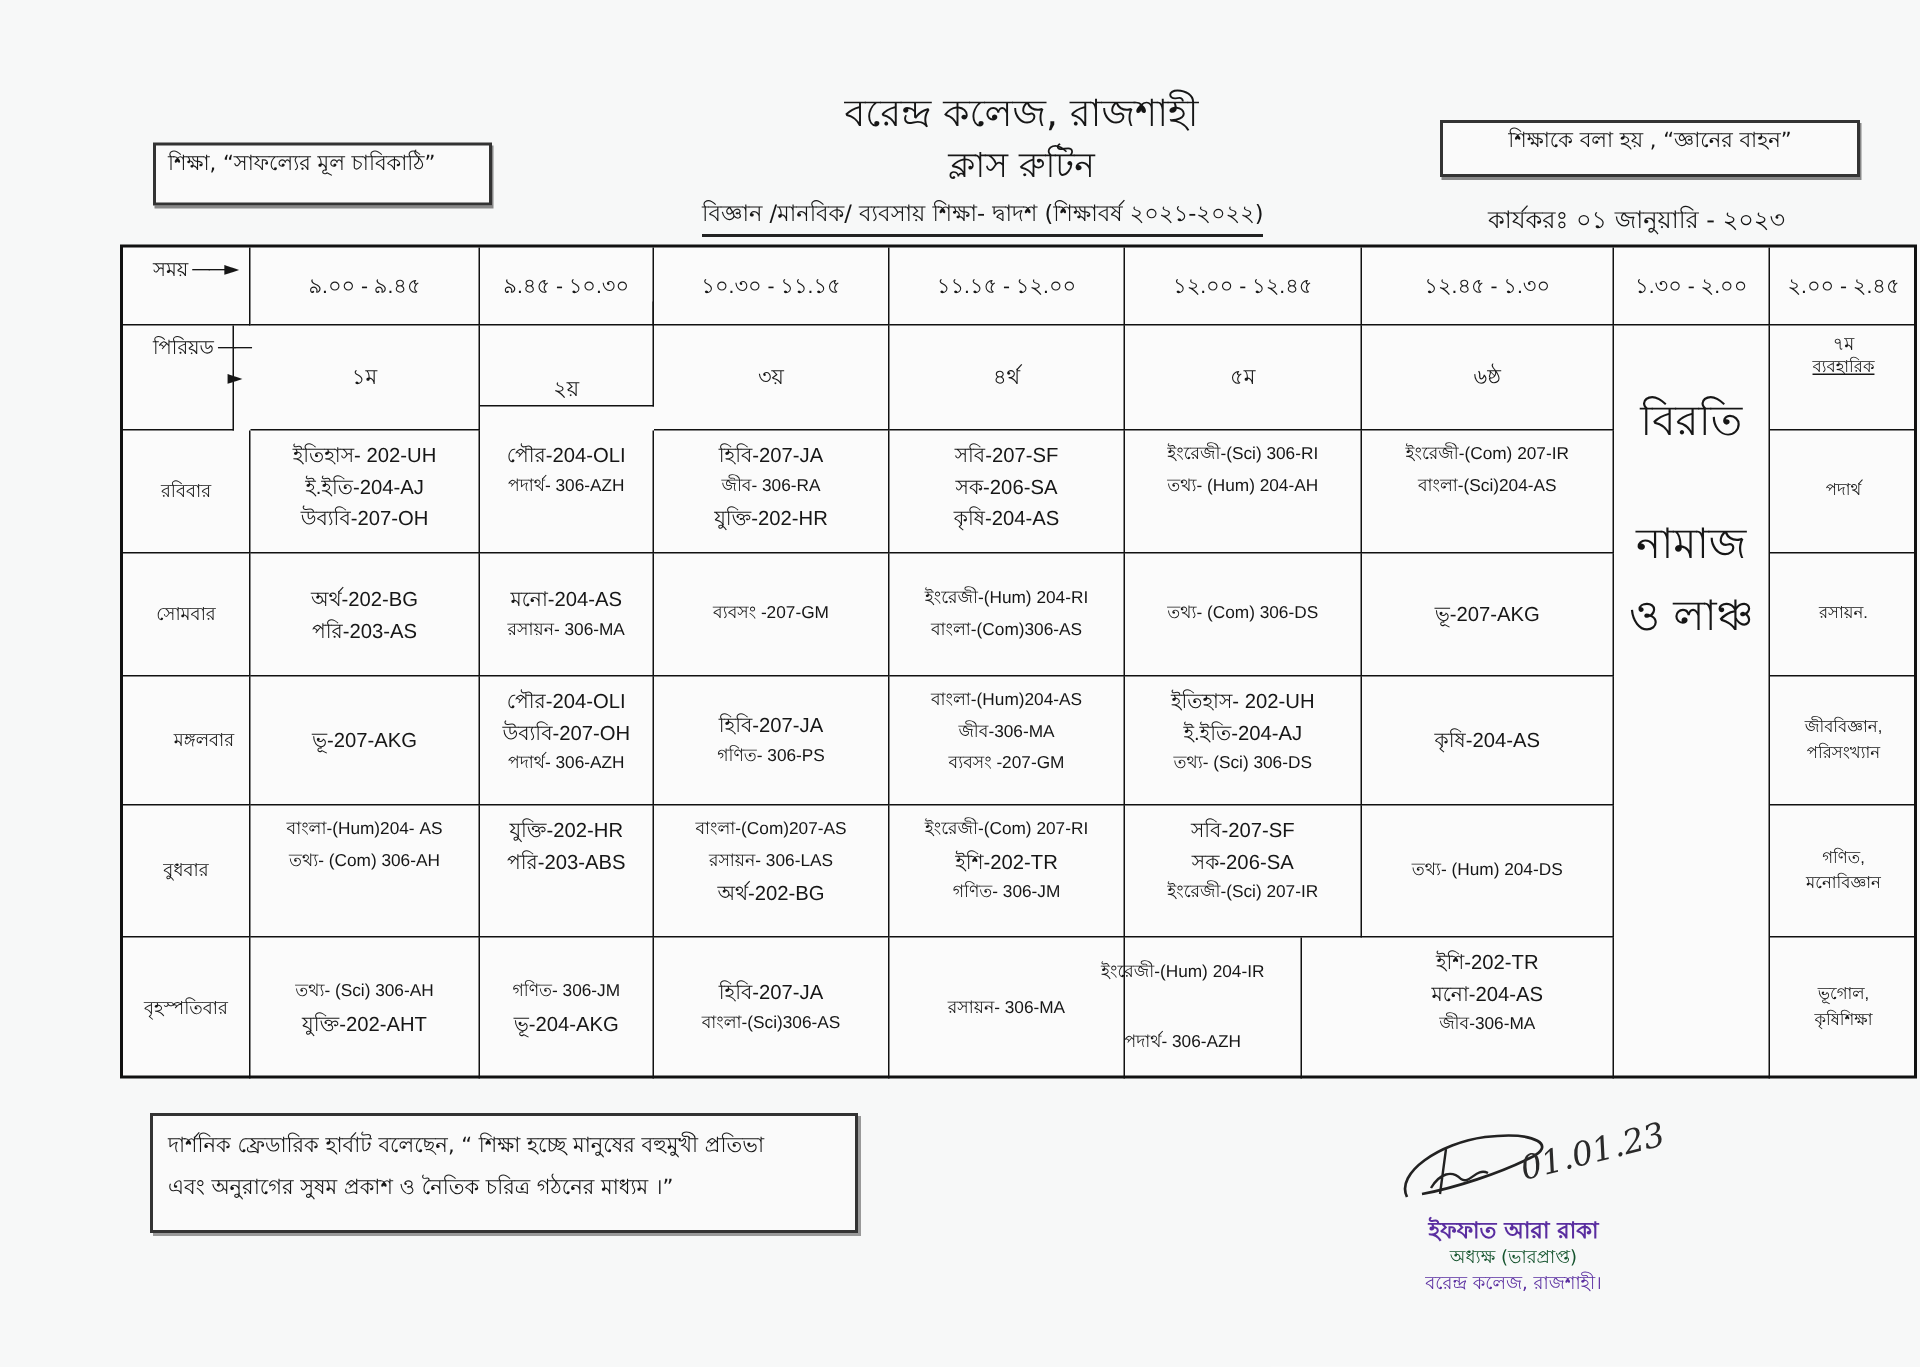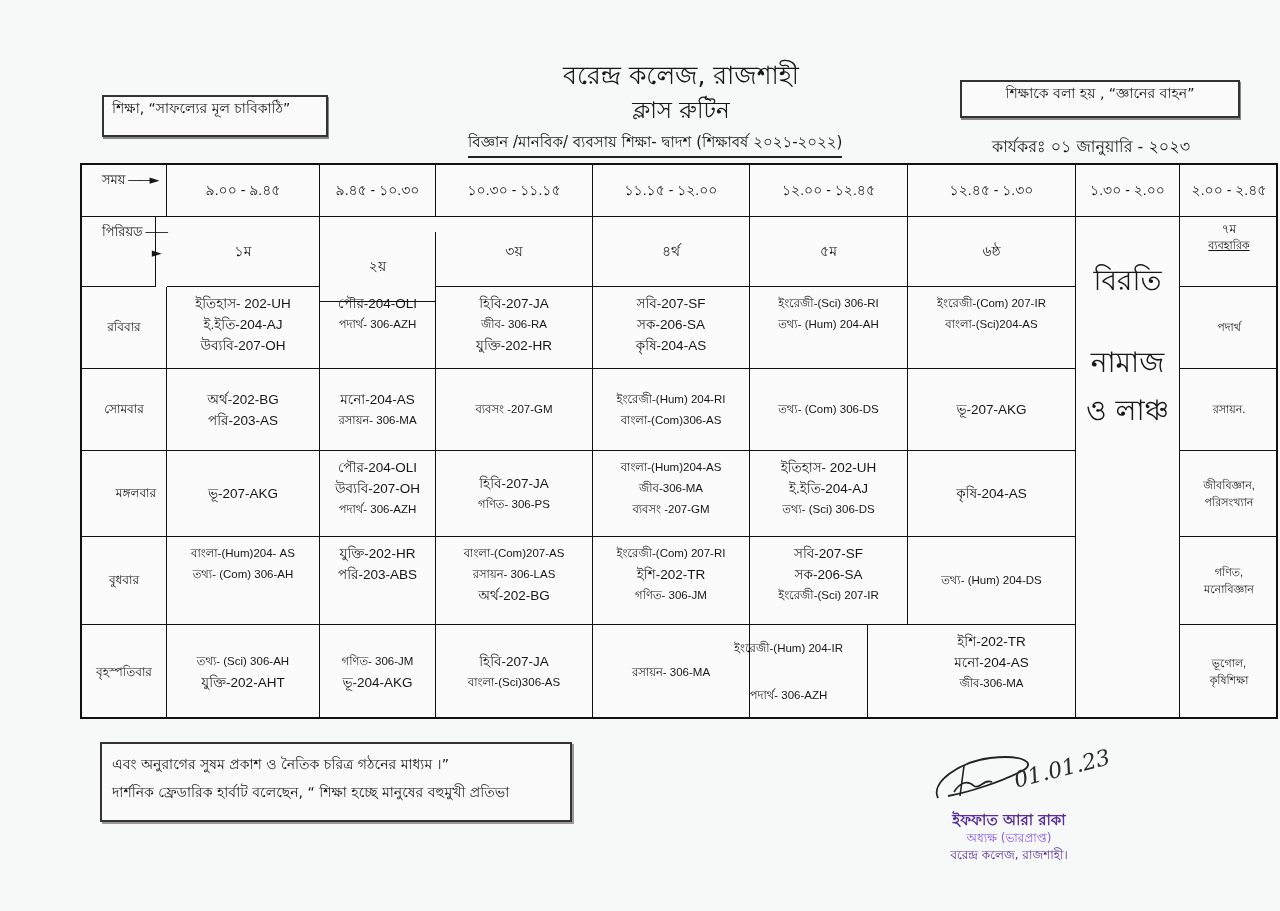--- a/index.html
+++ b/index.html
@@ -62,21 +62,21 @@
     left: 100px; top: 742px; width: 472px; height: 80px;
     border: 2px solid #333; box-shadow: 2px 2px 0 #999; box-sizing: border-box;
     font-size: 14px; line-height: 28px; padding: 6px 10px; background: #fafafa;
   }
   .sig { left: 930px; top: 752px; width: 110px; height: 56px; }
   .sig-date {
     left: 1013px; top: 756px; font-size: 22px; color: #2a2a2a;
     font-family: "DejaVu Serif", serif; font-style: italic; transform: rotate(-14deg);
   }
   .sig-name { left: 924px; top: 808px; width: 170px; text-align: center; color: #5a2ea0; font-size: 15px; font-weight: bold; }
-  .sig-desig { left: 924px; top: 829px; width: 170px; text-align: center; color: #8b5cf6; font-size: 12px; }
+  .sig-desig { left: 924px; top: 829px; width: 170px; text-align: center; color: #14532d; font-size: 12px; }
   .sig-org { left: 924px; top: 846px; width: 170px; text-align: center; color: #5a2ea0; font-size: 12px; }
 </style>
 </head>
 <body>
 
 <div class="abs title">বরেন্দ্র কলেজ, রাজশাহী</div>
 <div class="abs subtitle">ক্লাস রুটিন</div>
 <div class="abs stream">বিজ্ঞান /মানবিক/ ব্যবসায় শিক্ষা- দ্বাদশ (শিক্ষাবর্ষ ২০২১-২০২২)</div>
 <div class="abs effective">কার্যকরঃ ০১ জানুয়ারি - ২০২৩</div>
 <div class="abs quote-box qb-left">
@@ -119,21 +119,21 @@
     </div>
     <div class="cell arrow-label" style="left: 0px; width: 74px; top: 52px; height: 70px;">
       <div style="display: flex;">
         <span>পিরিয়ড</span>
         <span class="arr">——►</span>
       </div>
     </div>
     <div class="cell hdr-time" style="left: 85px; width: 153px; top: 52px; height: 70px;">
       <span>১ম</span>
     </div>
-    <div class="cell hdr-time" style="left: 238px; width: 116px; top: 67px; height: 70px;">
+    <div class="cell hdr-time" style="left: 238px; width: 116px; top: 36px; height: 70px; justify-content: flex-end;">
       <span>২য়</span>
     </div>
     <div class="cell hdr-time" style="left: 354px; width: 157px; top: 52px; height: 70px;">
       <span>৩য়</span>
     </div>
     <div class="cell hdr-time" style="left: 511px; width: 157px; top: 52px; height: 70px;">
       <span>৪র্থ</span>
     </div>
     <div class="cell hdr-time" style="left: 668px; width: 158px; top: 52px; height: 70px;">
       <span>৫ম</span>
@@ -303,22 +303,22 @@
       <span>মনো-204-AS</span>
       <span class="sm">জীব-306-MA</span>
     </div>
     <div class="cell prac" style="left: 1098px; width: 98px; top: 460px; height: 94px; border-right: none; border-bottom: none;">
       <span>ভূগোল,</span>
       <span>কৃষিশিক্ষা</span>
     </div>
   </div>
 
 <div class="abs bottom-quote">
+  <div>দার্শনিক ফ্রেডারিক হার্বাট বলেছেন, “ শিক্ষা হচ্ছে মানুষের বহুমুখী প্রতিভা</div>
   <div>এবং অনুরাগের সুষম প্রকাশ ও নৈতিক চরিত্র গঠনের মাধ্যম ।”</div>
-  <div>দার্শনিক ফ্রেডারিক হার্বাট বলেছেন, “ শিক্ষা হচ্ছে মানুষের বহুমুখী প্রতিভা</div>
 </div>
 
 <svg class="abs sig" viewBox="0 0 110 56">
   <path d="M8 46 C0 30 30 10 60 6 C95 2 108 12 90 20 C70 30 40 40 18 44" fill="none" stroke="#222" stroke-width="1.8"></path>
   <path d="M34 14 L30 44 M24 40 C30 30 38 28 44 34 C50 38 54 26 62 30" fill="none" stroke="#222" stroke-width="1.6"></path>
 </svg>
 <div class="abs sig-date">01.01.23</div>
 <div class="abs sig-name">ইফফাত আরা রাকা</div>
 <div class="abs sig-desig">অধ্যক্ষ (ভারপ্রাপ্ত)</div>
 <div class="abs sig-org">বরেন্দ্র কলেজ, রাজশাহী।</div>

